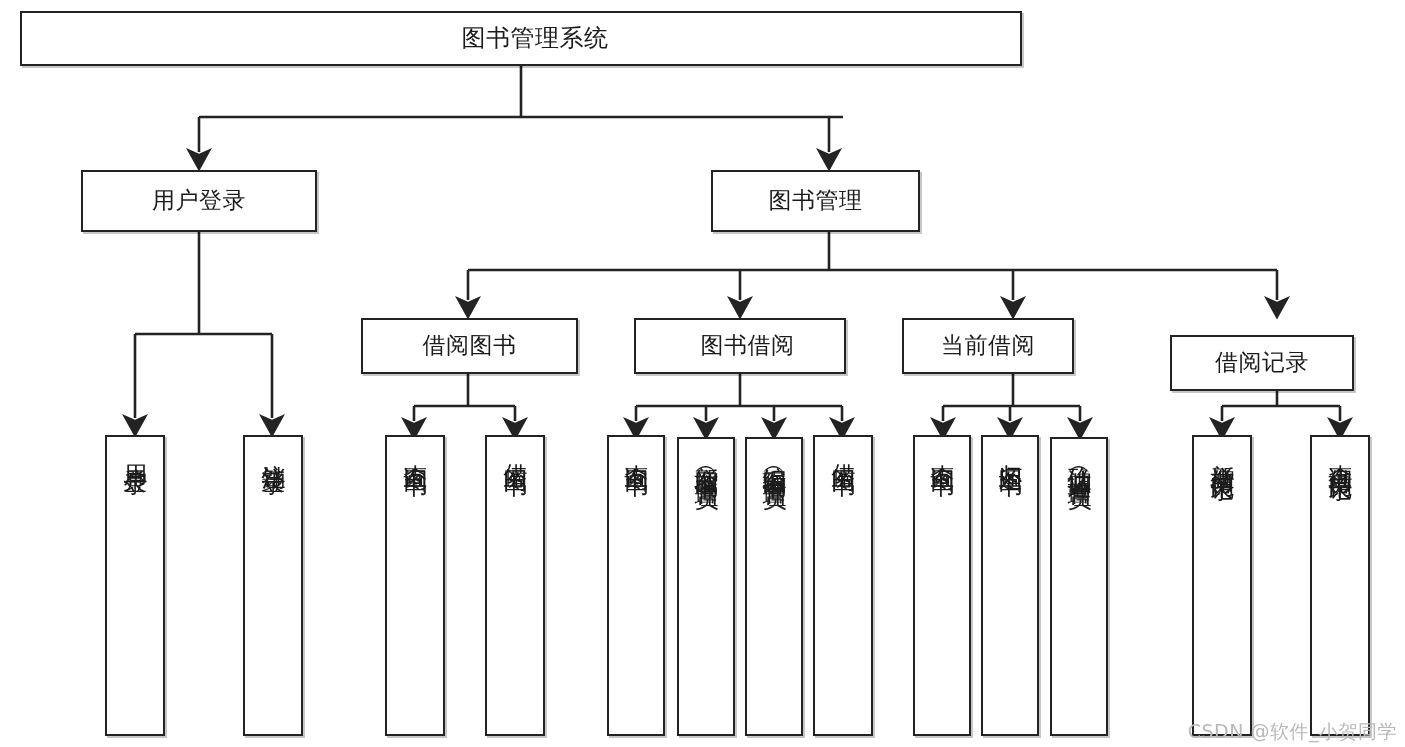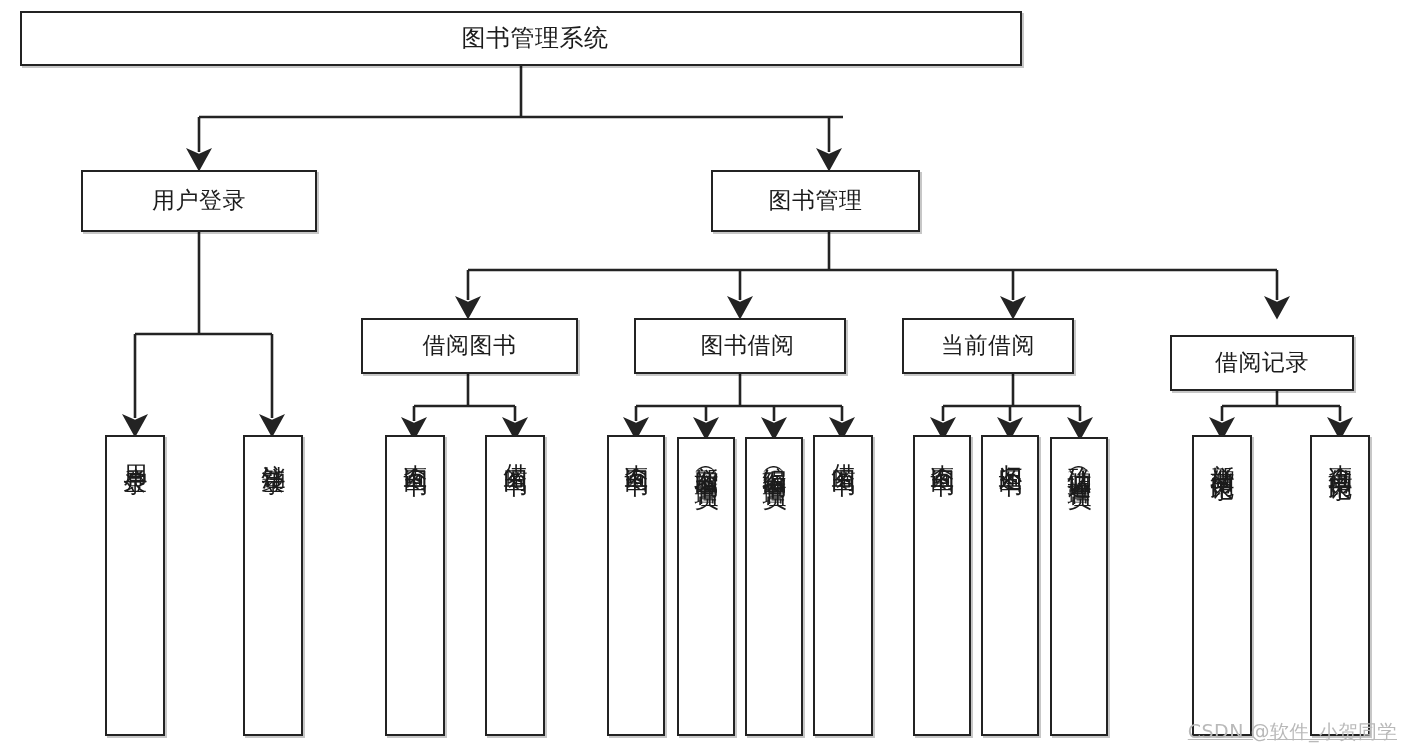--- a/index.html
+++ b/index.html
@@ -59,21 +59,20 @@
   }
   .watermark{
     position:absolute;
     right:8px;
     bottom:2px;
     font-size:19px;
     color:#b9b9b9;
     letter-spacing:0.5px;
     white-space:nowrap;
     user-select:none;
-    text-decoration:underline;
   }
 </style>
 </head>
 <body>
 
 <div id="canvas">
 
   <svg id="wires" viewBox="0 0 1405 747">
     <defs>
       <marker id="arrow" markerWidth="9" markerHeight="10" refX="1.5" refY="5" orient="auto" markerUnits="strokeWidth">

